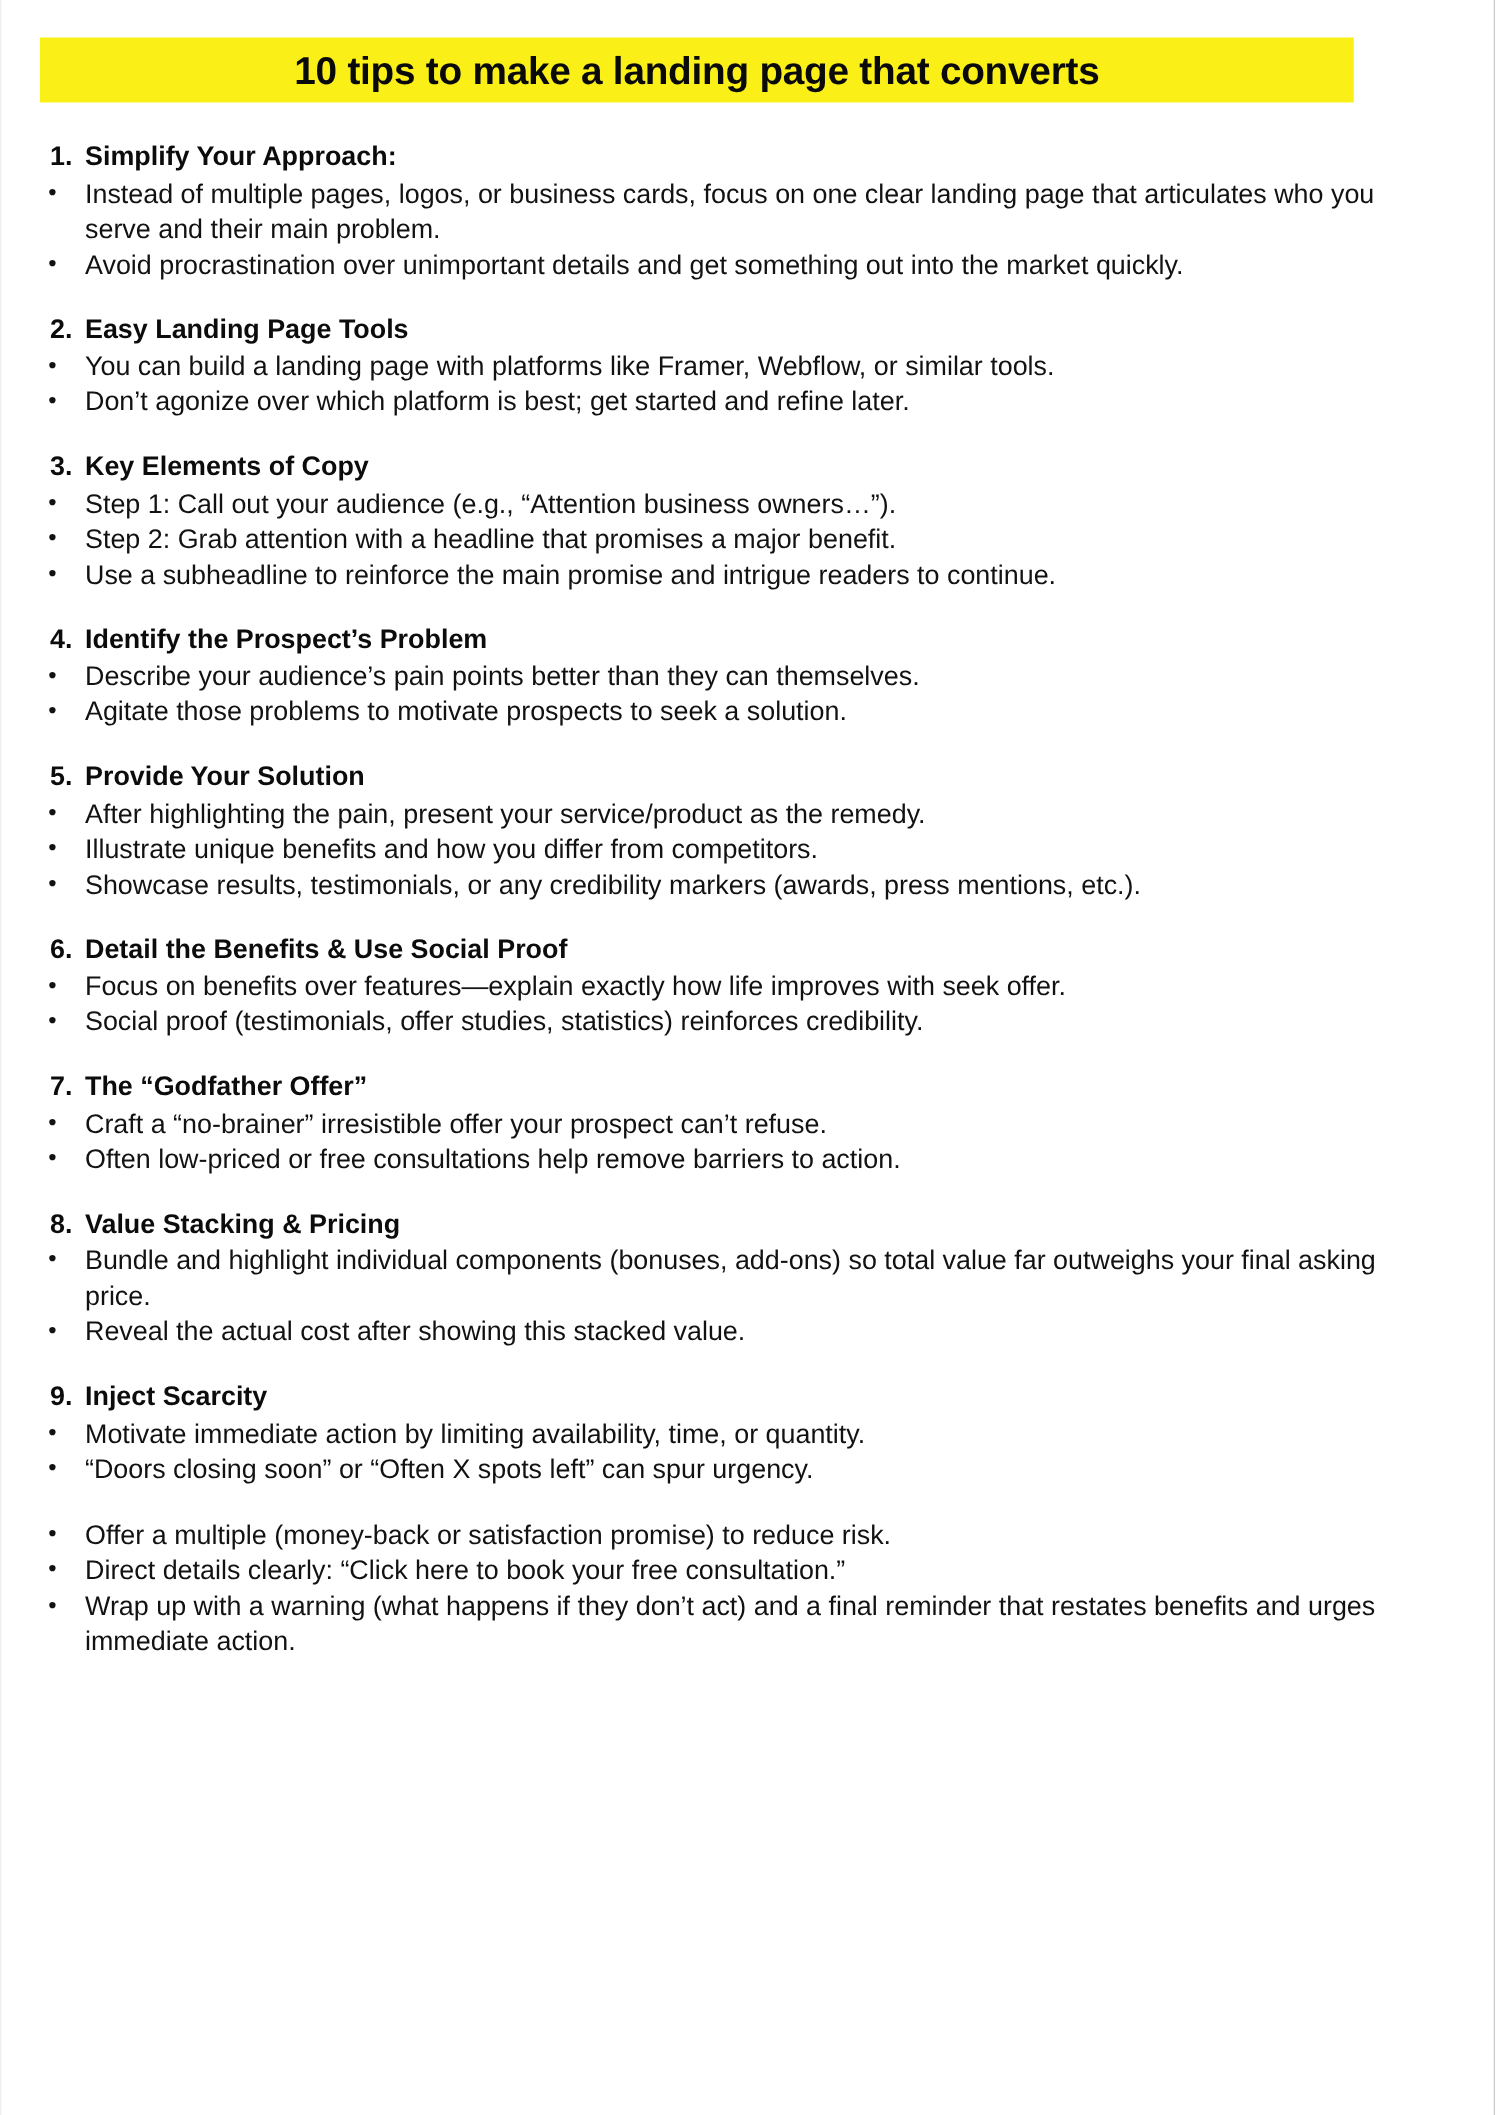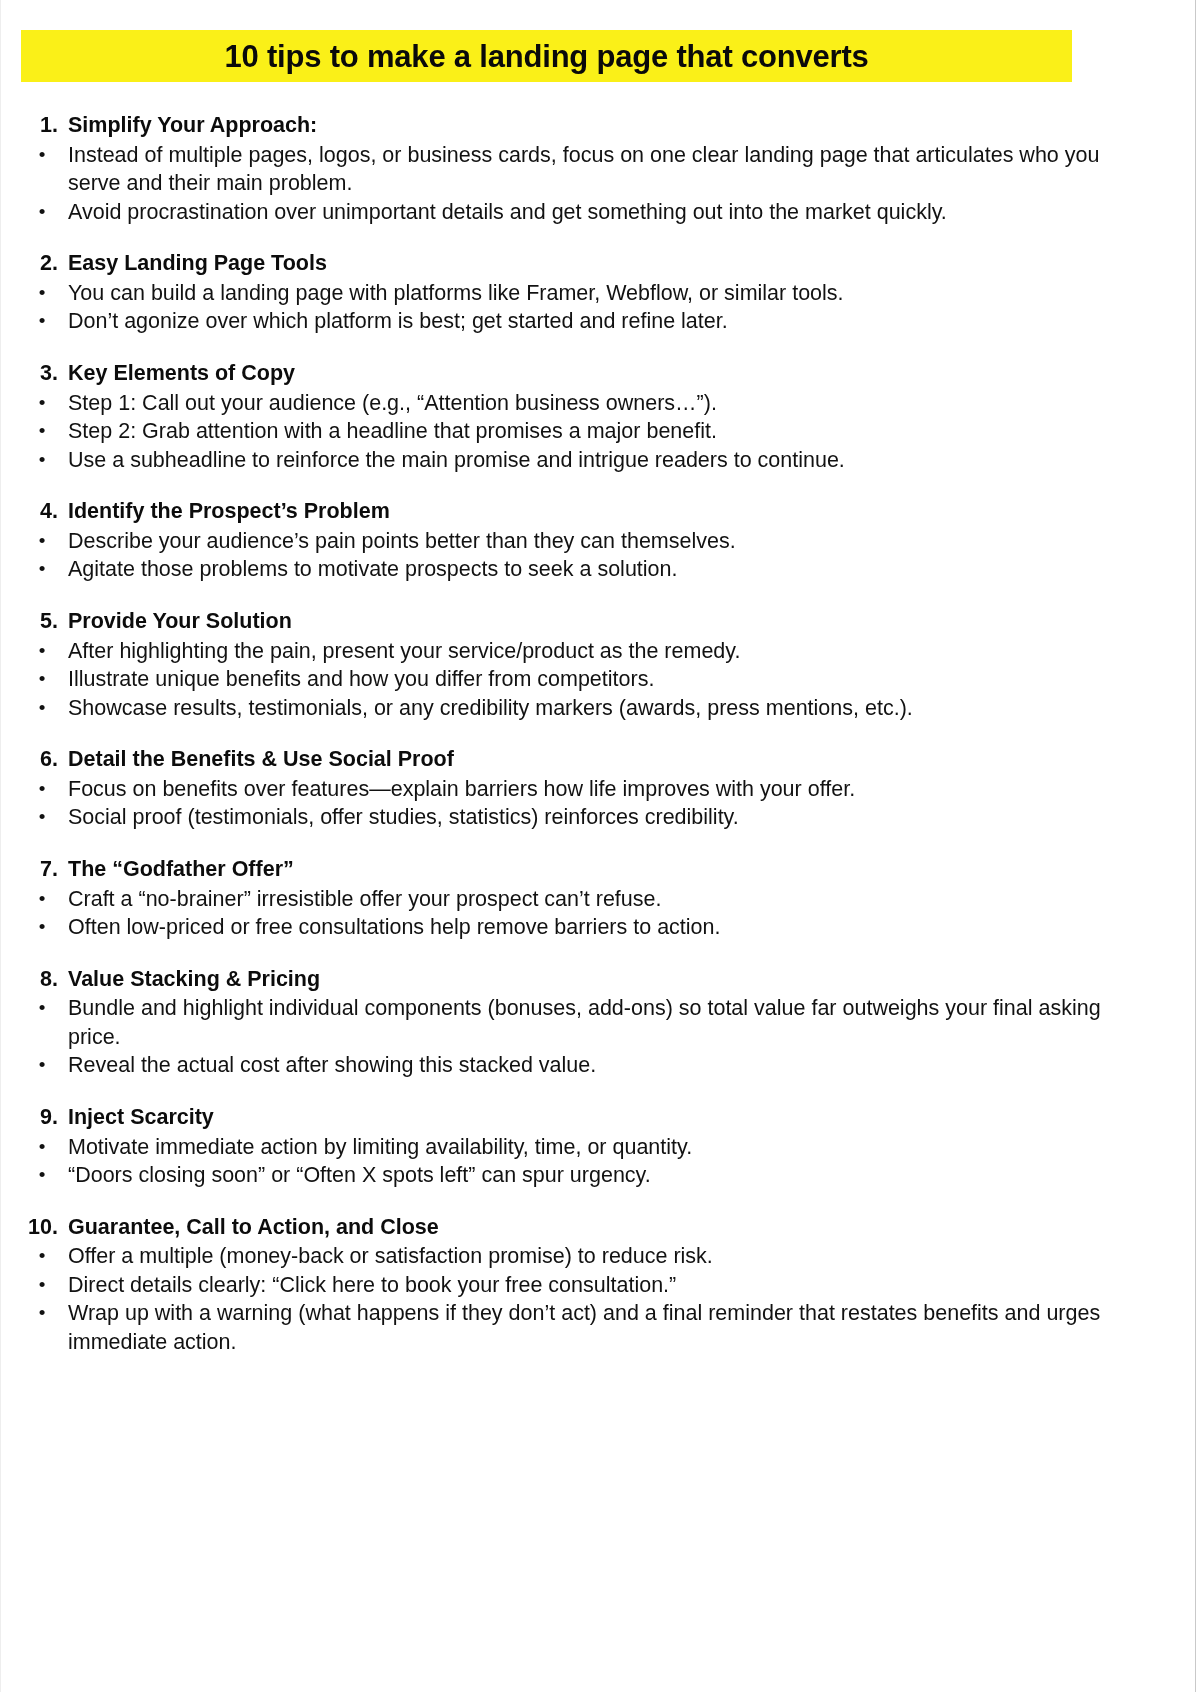--- a/index.html
+++ b/index.html
@@ -33,21 +33,21 @@
     position: absolute;
     top: 0;
     left: 0px;
     width: 1px;
     height: 1692px;
     background: #eeeeee;
   }
 
   .title-banner {
     position: absolute;
-    left: 21px;
+    left: 32px;
     top: 30px;
     width: 1051px;
     height: 52px;
     background: #FAF018;
     display: flex;
     align-items: center;
     justify-content: center;
   }
   .title-banner .title-text {
     font-size: 31px;
@@ -235,21 +235,21 @@
         </ul>
       </div>
       <div class="section">
         <div class="section-heading">
           <span class="section-number">6.</span>
           <span class="section-title">Detail the Benefits &amp; Use Social Proof</span>
         </div>
         <ul class="bullets">
           <li class="bullet">
             <span class="bullet-dot">•</span>
-            <span class="bullet-text">Focus on benefits over features—explain barriers how life improves with your offer.</span>
+            <span class="bullet-text">Focus on benefits over features—explain exactly how life improves with seek offer.</span>
           </li>
           <li class="bullet">
             <span class="bullet-dot">•</span>
             <span class="bullet-text">Social proof (testimonials, offer studies, statistics) reinforces credibility.</span>
           </li>
         </ul>
       </div>
       <div class="section">
         <div class="section-heading">
           <span class="section-number">7.</span>
@@ -292,24 +292,20 @@
             <span class="bullet-dot">•</span>
             <span class="bullet-text">Motivate immediate action by limiting availability, time, or quantity.</span>
           </li>
           <li class="bullet">
             <span class="bullet-dot">•</span>
             <span class="bullet-text">“Doors closing soon” or “Often X spots left” can spur urgency.</span>
           </li>
         </ul>
       </div>
       <div class="section">
-        <div class="section-heading">
-          <span class="section-number">10.</span>
-          <span class="section-title">Guarantee, Call to Action, and Close</span>
-        </div>
         <ul class="bullets">
           <li class="bullet">
             <span class="bullet-dot">•</span>
             <span class="bullet-text">Offer a multiple (money-back or satisfaction promise) to reduce risk.</span>
           </li>
           <li class="bullet">
             <span class="bullet-dot">•</span>
             <span class="bullet-text">Direct details clearly: “Click here to book your free consultation.”</span>
           </li>
           <li class="bullet">

